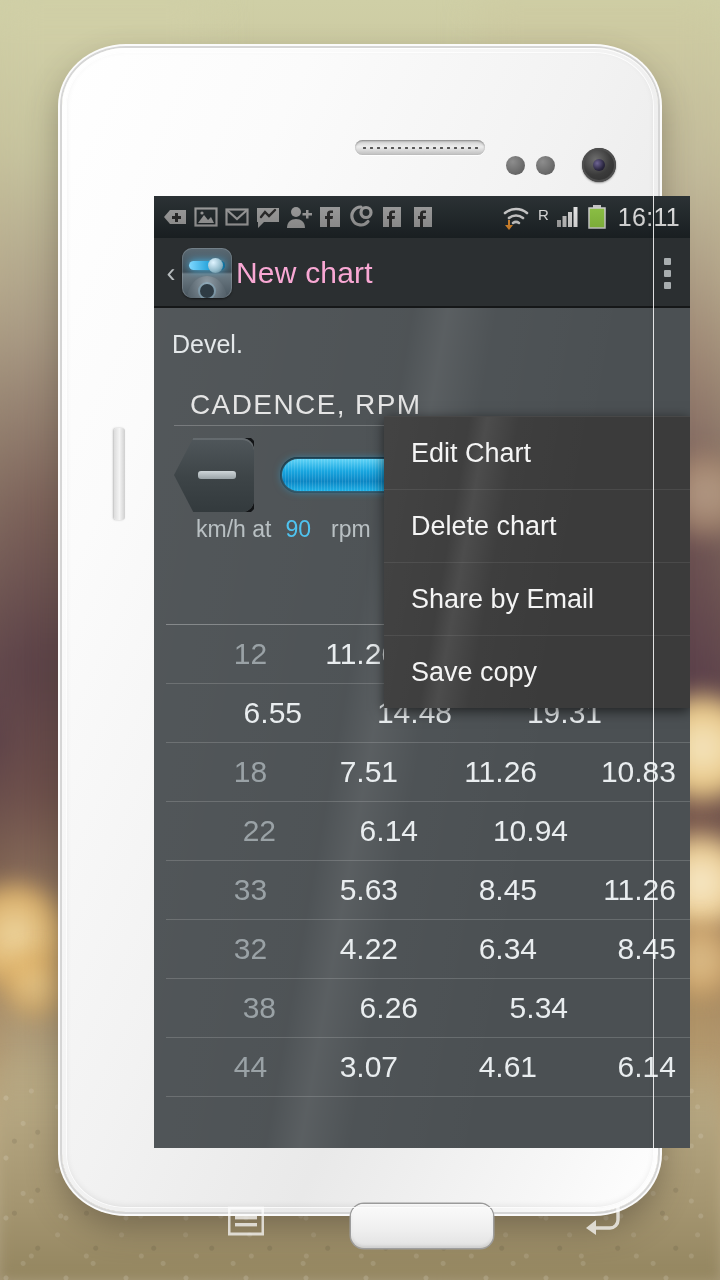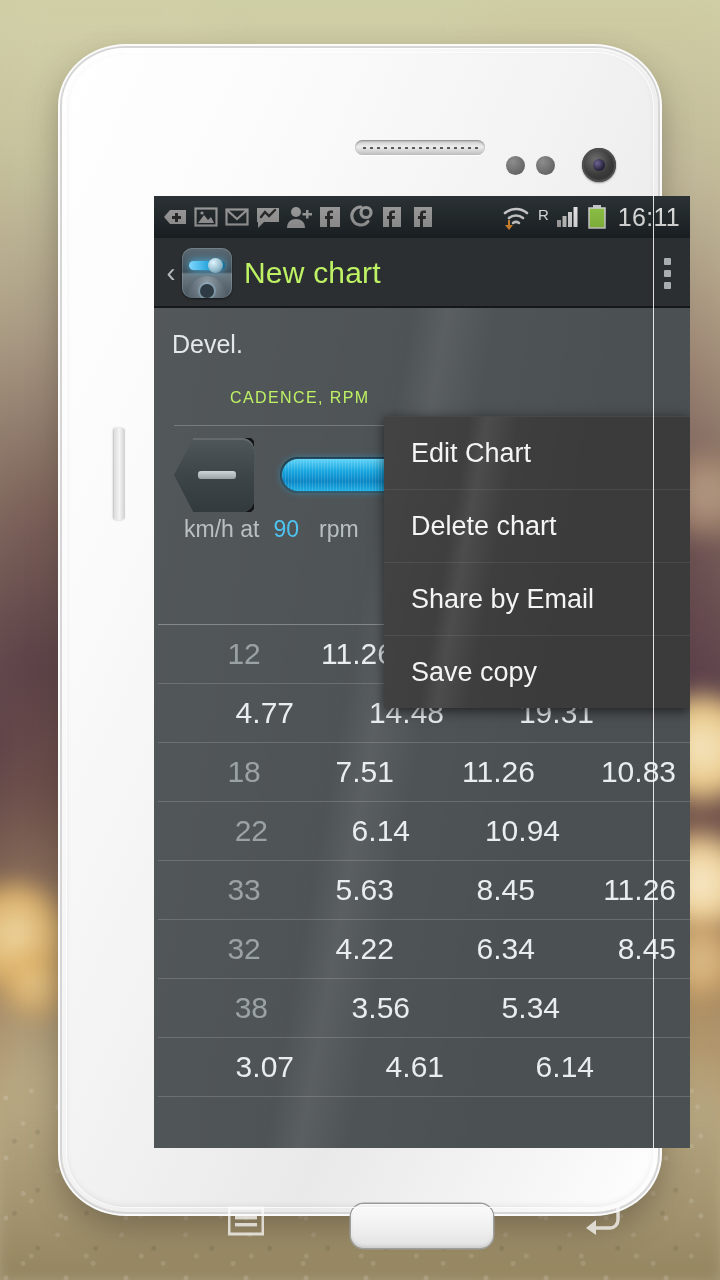--- a/index.html
+++ b/index.html
@@ -157,35 +157,35 @@
     background:radial-gradient(circle at 35% 30%,#dff4ff,#8fb8c9 60%,#50707f);
   }
   .ab-icon .gear{
     position:absolute;left:5px;bottom:-12px;width:40px;height:34px;border-radius:50% 50% 0 0 / 70% 70% 0 0;
     background:radial-gradient(ellipse at 50% 20%, #8e9ba4 0%, #5d6a73 60%, #46525a 100%);
   }
   .ab-icon .gear i{
     position:absolute;left:13px;top:8px;width:14px;height:14px;border-radius:50%;
     background:#2e3b44;box-shadow:0 0 0 2px rgba(150,200,225,.35);
   }
-  .ab-title{color:#bef264;font-size:30px;margin-left:12px;letter-spacing:.2px;}
+  .ab-title{color:#f9a8d4;font-size:30px;margin-left:4px;letter-spacing:.2px;}
   .ab-over{
     margin-left:auto;width:46px;height:70px;display:flex;flex-direction:column;
     align-items:center;justify-content:center;gap:5px;
   }
   .ab-over span{width:7px;height:7px;background:#a9aeb0;display:block;border-radius:1px;}
 
   
   .content{position:relative;height:840px;background:#4b5053;}
   .content::before{
     content:"";position:absolute;inset:0;pointer-events:none;
     background:linear-gradient(100deg, rgba(255,255,255,.045) 0%, rgba(255,255,255,.02) 38%, rgba(255,255,255,.085) 43%, rgba(255,255,255,.02) 50%, rgba(255,255,255,0) 70%);
   }
   .devel{position:absolute;left:18px;top:22px;color:#e4e8ea;font-size:25px;}
-  .cadence{position:absolute;left:36px;top:81px;color:#bef264;font-size:16px;letter-spacing:1.4px;margin-left:40px;}
+  .cadence{position:absolute;left:36px;top:81px;color:#e5e5e5;font-size:28px;letter-spacing:1.4px;}
   .hrule{position:absolute;left:20px;right:20px;top:117px;height:1px;background:rgba(255,255,255,.22);}
 
   .slider-row{position:absolute;left:16px;top:128px;right:0;height:80px;}
   .hexbtn{
     position:absolute;left:4px;top:2px;width:80px;height:74px;
     background:linear-gradient(180deg,#50575b 0%,#3e4548 50%,#333a3d 100%);
     clip-path:polygon(24% 0%, 100% 0%, 100% 100%, 24% 100%, 0% 50%);
     border-radius:12px;
     box-shadow:0 0 0 3px #121416;
   }
@@ -210,26 +210,26 @@
   }
   .fill::after{
     content:"";position:absolute;inset:0;border-radius:16px;
     background:repeating-linear-gradient(90deg, rgba(255,255,255,.12) 0 1px, rgba(0,0,0,0) 1px 3px);
   }
   .thumb{
     position:absolute;left:205px;top:-4px;width:26px;height:44px;border-radius:7px;
     background:linear-gradient(90deg,#f2f2f2 0%,#cfcfcf 40%,#9a9a9a 75%,#bdbdbd 100%);
     box-shadow:0 1px 3px rgba(0,0,0,.55);
   }
-  .unitline{position:absolute;left:30px;top:208px;font-size:23px;color:#b9c0c3;text-align:center;}
+  .unitline{position:absolute;left:42px;top:208px;font-size:23px;color:#b9c0c3;text-align:center;}
   .unitline .val{color:#4fc3ef;margin:0 14px;}
   .unitline .rpm{margin-left:6px;}
 
   
-  .table{position:absolute;left:4px;right:0;top:258px;}
+  .table{position:absolute;left:12px;right:0;top:258px;}
   .trow{
     position:relative;height:58px;display:flex;align-items:center;
     border-bottom:1px solid rgba(255,255,255,.16);
   }
   .trow.head{border-bottom:1px solid rgba(255,255,255,.3);}
   .tcell{font-size:30px;color:#e9edef;text-align:right;}
   .tcell.c0{width:110px;color:#9aa2a6;padding-right:6px;}
   .tcell.c1,.tcell.c2,.tcell.c3{width:136px;padding-right:14px;}
   .trow.head .tcell{color:#9aa2a6;}
 
@@ -438,21 +438,21 @@
           <span class="tcell c3">12</span>
         </div>
 
         <div class="trow">
           <span class="tcell c0">12</span>
           <span class="tcell c1">11.26</span>
           <span class="tcell c2">16.90</span>
           <span class="tcell c3">22.53</span>
         </div>
         <div class="trow">
-          <span class="tcell c1">4.77</span>
+          <span class="tcell c1">6.55</span>
           <span class="tcell c2">14.48</span>
           <span class="tcell c3">19.31</span>
         </div>
         <div class="trow">
           <span class="tcell c0">18</span>
           <span class="tcell c1">7.51</span>
           <span class="tcell c2">11.26</span>
           <span class="tcell c3">10.83</span>
         </div>
         <div class="trow">
@@ -467,24 +467,25 @@
           <span class="tcell c3">11.26</span>
         </div>
         <div class="trow">
           <span class="tcell c0">32</span>
           <span class="tcell c1">4.22</span>
           <span class="tcell c2">6.34</span>
           <span class="tcell c3">8.45</span>
         </div>
         <div class="trow">
           <span class="tcell c0">38</span>
-          <span class="tcell c1">3.56</span>
+          <span class="tcell c1">6.26</span>
           <span class="tcell c2">5.34</span>
         </div>
         <div class="trow">
+          <span class="tcell c0">44</span>
           <span class="tcell c1">3.07</span>
           <span class="tcell c2">4.61</span>
           <span class="tcell c3">6.14</span>
         </div>
       </div>
 
       <div class="menu">
         <div class="mitem">
           <span>Edit Chart</span>
         </div>

